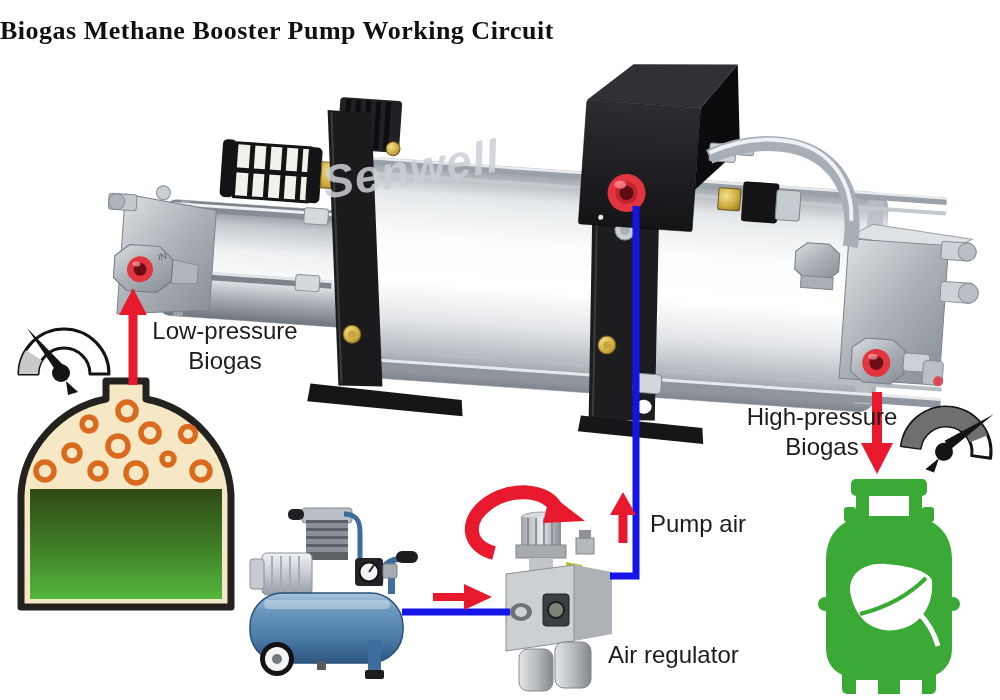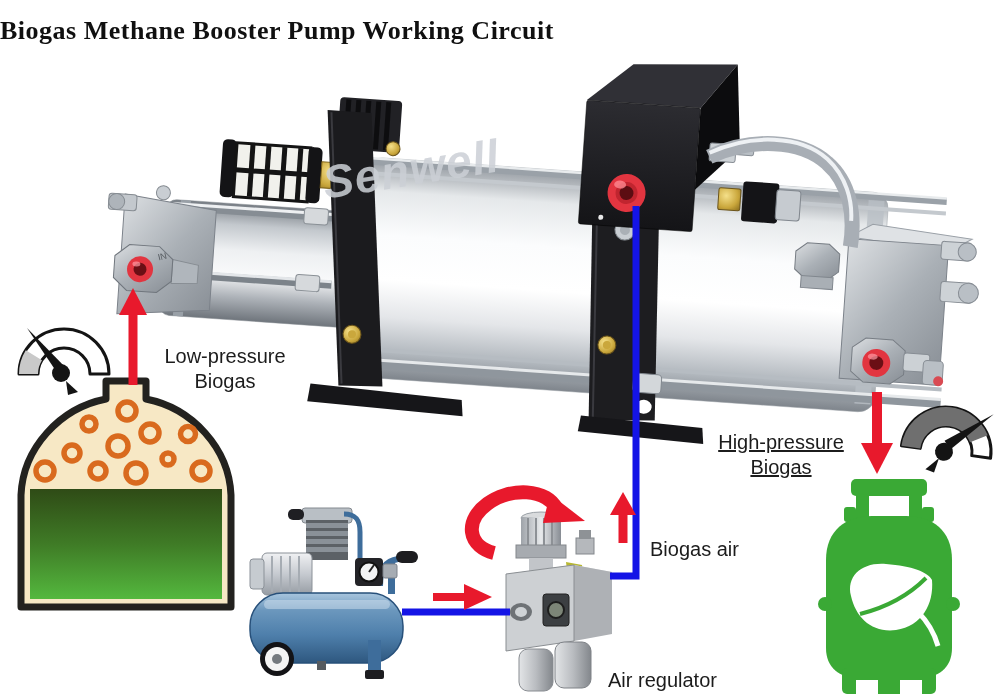--- a/index.html
+++ b/index.html
@@ -2,21 +2,21 @@
 <html><head>
 <meta charset="utf-8">
 <style>
   html,body{margin:0;padding:0;background:#fff;}
   .canvas{position:relative;width:1000px;height:700px;background:#ffffff;overflow:hidden;
           font-family:"Liberation Sans",sans-serif;}
   .diagram-svg{position:absolute;left:0;top:0;}
   .title{position:absolute;top:16px;left:0;width:100%;text-align:left;
          font-family:"Liberation Serif",serif;font-weight:bold;font-size:26px;color:#101010;
          letter-spacing:0.5px;}
-  .label{position:absolute;font-size:20px;color:#1c1c1c;line-height:1.25;white-space:pre-line;margin-top:28px;}
+  .label{position:absolute;font-size:24px;color:#1c1c1c;line-height:1.25;white-space:pre-line;}
   .label.center{text-align:center;}
   .watermark{position:absolute;left:322px;top:142px;font-size:46px;font-weight:bold;
              font-style:italic;color:#ccd0d6;opacity:0.85;transform:rotate(-9deg);
              letter-spacing:1px;pointer-events:none;}
 </style>
 </head>
 <body>
 
 <div class="canvas">
 
@@ -333,18 +333,18 @@
       <path d="M 494 553 A 44 30 -15 1 1 556 508" fill="none" stroke="#e8192c" stroke-width="14"></path>
       <polygon points="585,521 550,494 543,523"></polygon>
     </g>
   </g>
 </svg>
 
 <div class="title">Biogas Methane Booster Pump Working Circuit</div>
 <div class="watermark">Senwell</div>
 <div class="label center" style="left:118px;top:316px;width:214px;">Low-pressure
 Biogas</div>
-<div class="label center" style="left:667px;top:402px;width:228px;text-decoration:underline;">High-pressure
+<div class="label center" style="left:708px;top:402px;width:228px;">High-pressure
 Biogas</div>
-<div class="label" style="left:650px;top:509px;">Biogas air</div>
+<div class="label" style="left:650px;top:509px;">Pump air</div>
 <div class="label" style="left:608px;top:640px;text-align:center;">Air regulator</div>
 
 </div>
 
 </body></html>

